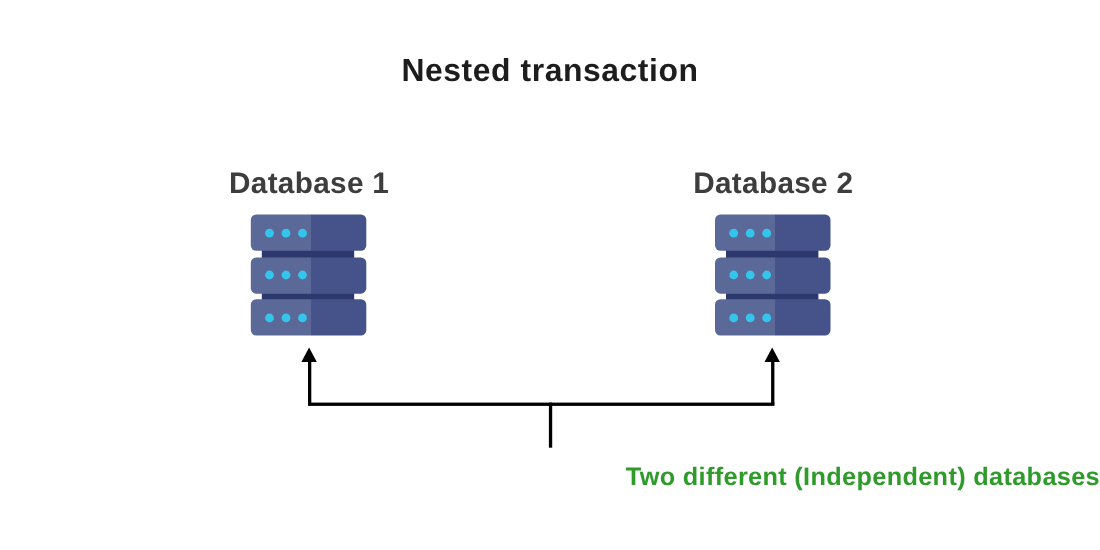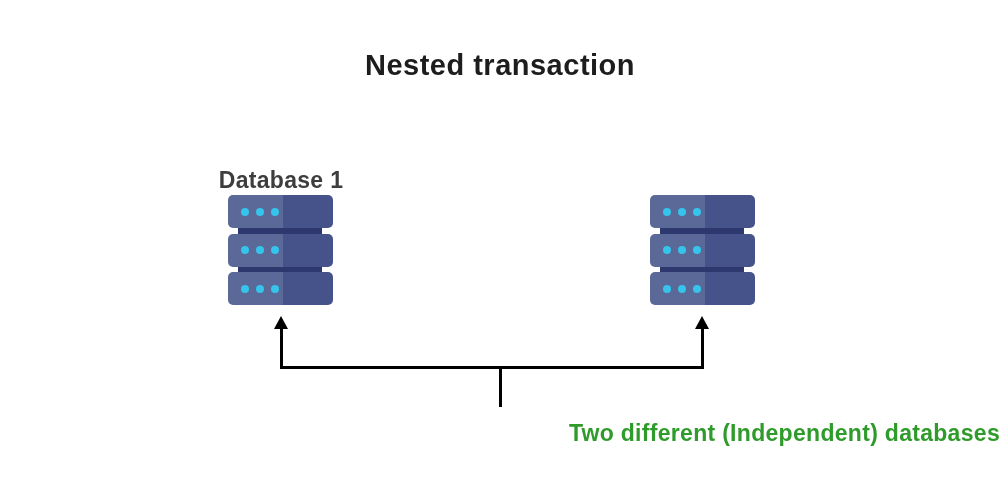--- a/index.html
+++ b/index.html
@@ -21,24 +21,24 @@
     top: 49px;
     width: 1000px;
     text-align: center;
     font-size: 29px;
     font-weight: 700;
     color: var(--title-text, #1d1d1d);
     letter-spacing: 0.5px;
   }
   .db-label {
     position: absolute;
-    top: 167px;
+    top: 151px;
     width: 200px;
     text-align: center;
-    font-size: 23px;
+    font-size: 27px;
     font-weight: 700;
     color: var(--label-text, #3d3d3d);
     letter-spacing: 0.3px;
   }
   .db-label.db1 { left: 181px; }
   .db-label.db2 { left: 603px; }
 
   .server-icon {
     position: absolute;
     top: 195px;
@@ -115,20 +115,21 @@
   }
 </style>
 </head>
 <body>
 
 <div class="canvas">
 
   <div class="diagram-title">Nested transaction</div>
 
   <div class="db-label db1">Database 1</div>
+  <div class="db-label db2">Database 2</div>
 
   <div class="server-icon db1">
     <div class="server-backdrop"></div>
     <div class="server-bars">
       <div class="server-bar">
         <span class="status-dot"></span>
         <span class="status-dot"></span>
         <span class="status-dot"></span>
       </div>
       <div class="server-bar">

